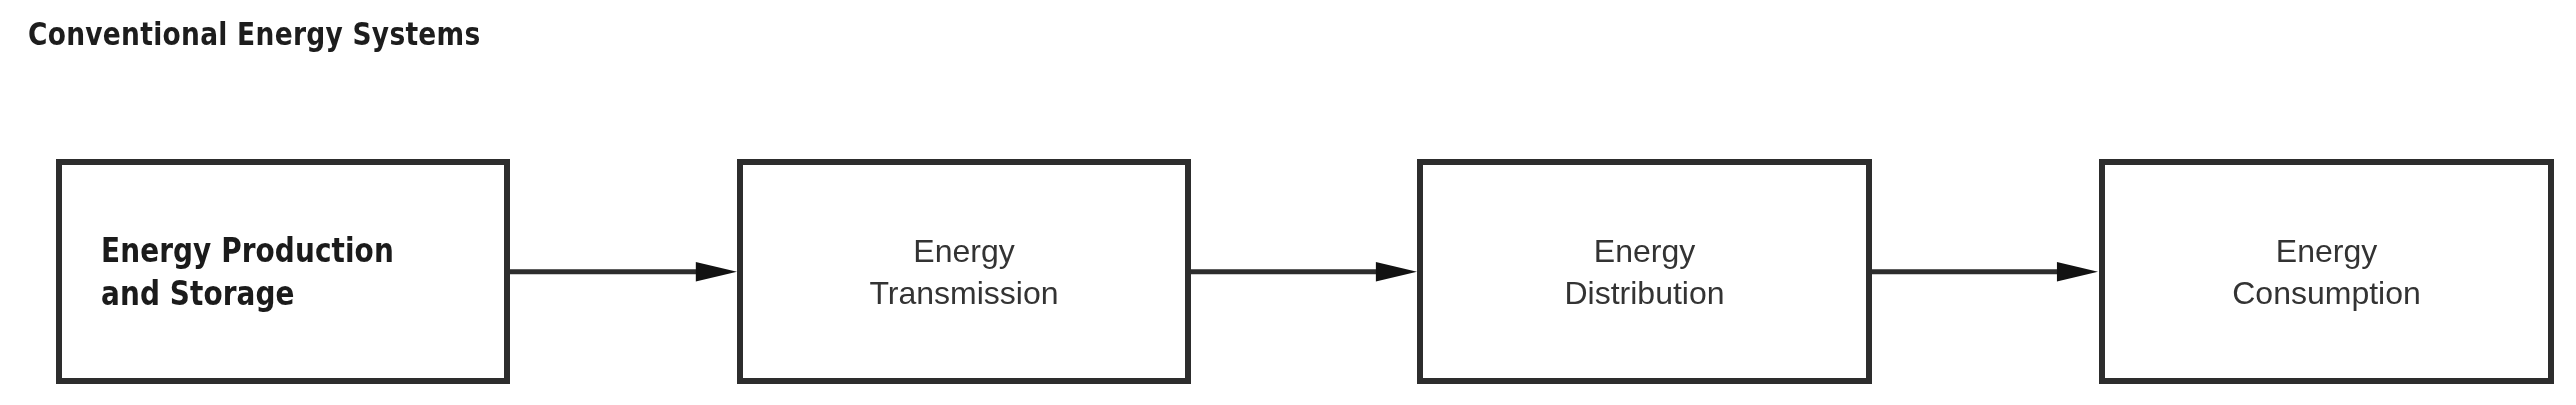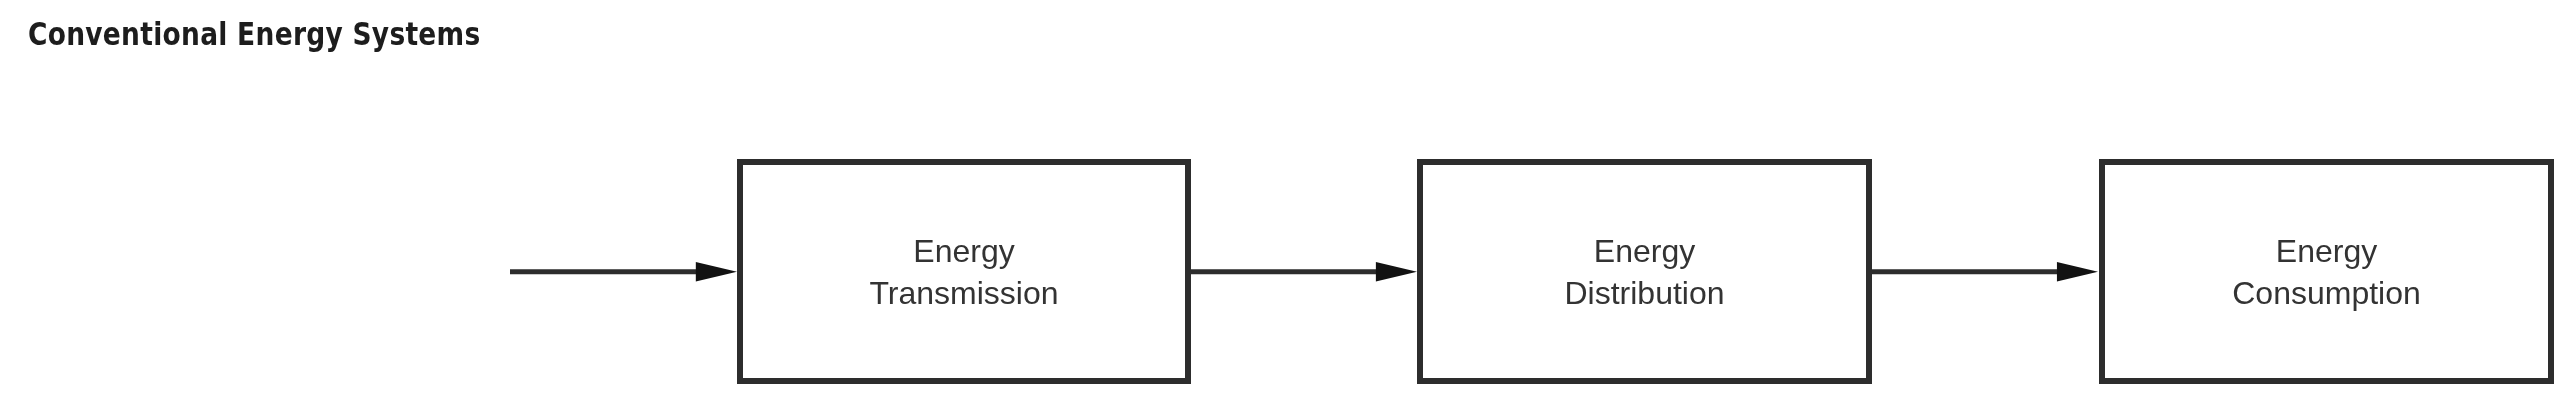--- a/index.html
+++ b/index.html
@@ -117,20 +117,26 @@
 </style>
 </head>
 <body>
 
 <div id="canvas">
 
   <div class="diagram-title">Conventional Energy Systems</div>
 
   <div class="flow-row">
 
+    <div class="node-box b1">
+      <div class="node-inner">
+        <p class="node-label">Energy Production
+and Storage</p>
+      </div>
+    </div>
 
     <div class="connector a1">
       <svg viewBox="0 0 325 28" preserveAspectRatio="none" aria-hidden="true">
         <line x1="0" y1="14" x2="290" y2="14" stroke="#2d2d2d" stroke-width="7"></line>
         <polygon points="266,0 325,14 266,28" fill="#121212"></polygon>
       </svg>
     </div>
 
     <div class="node-box b2">
       <div class="node-inner">

